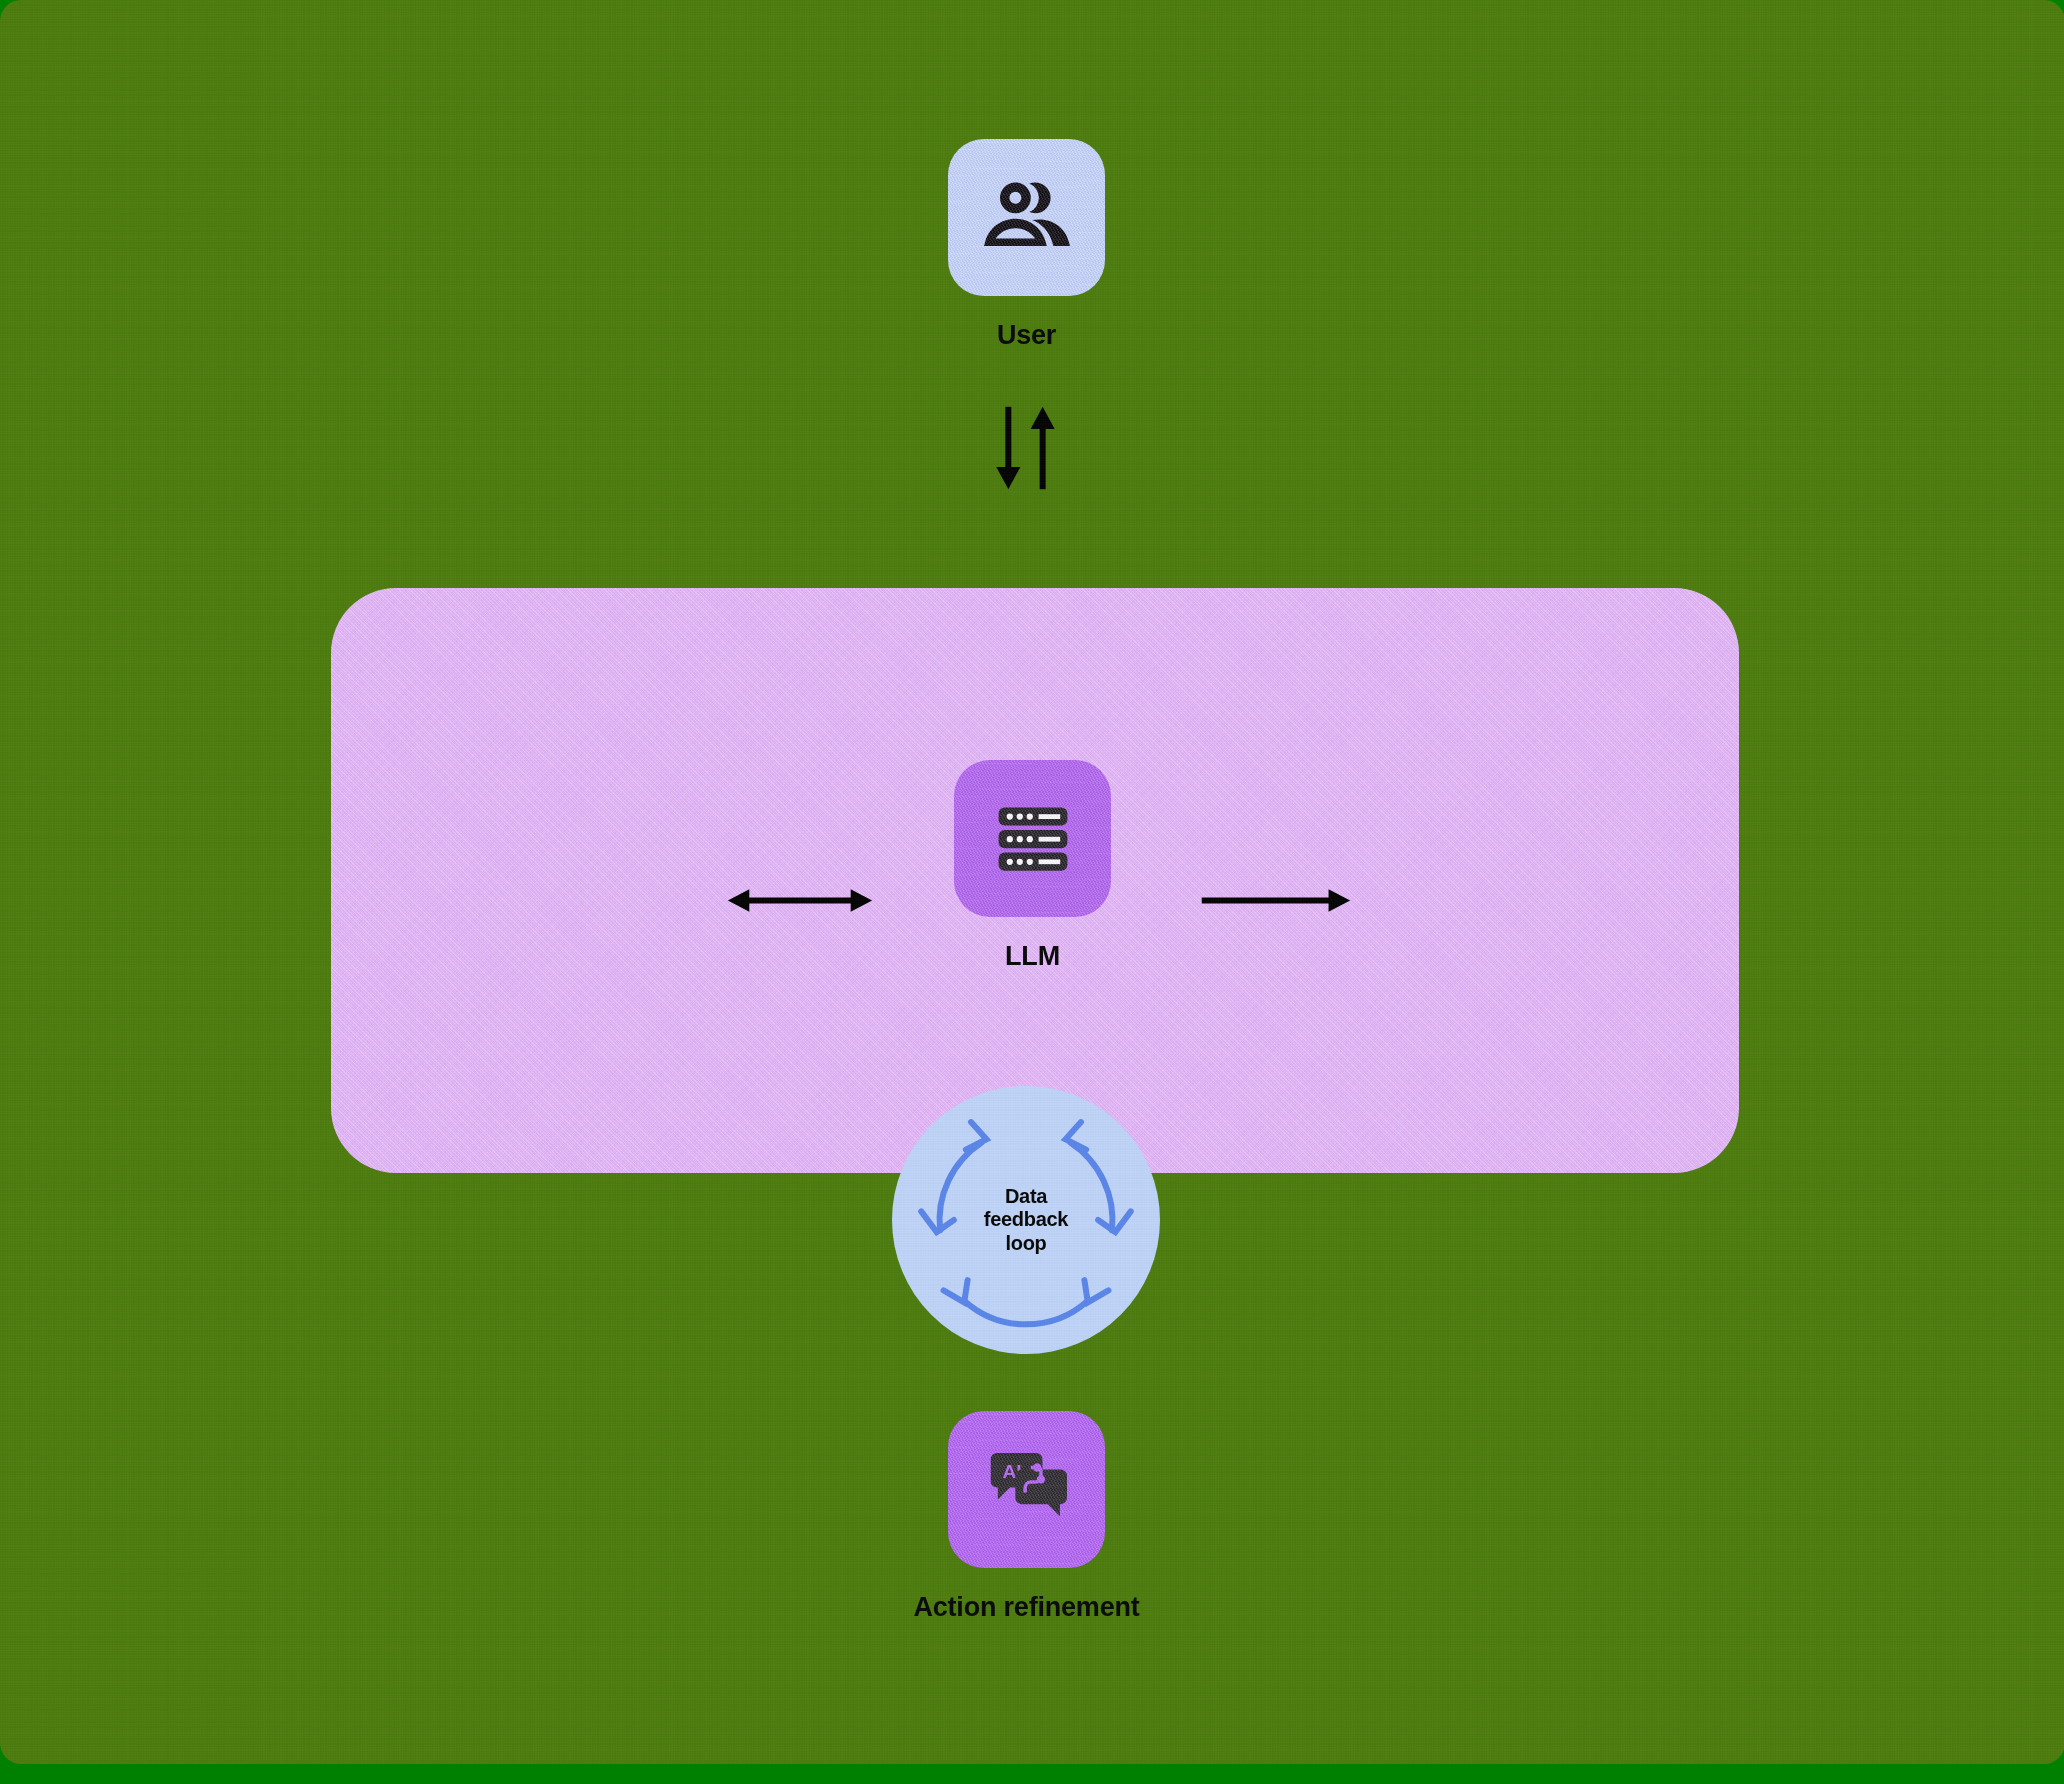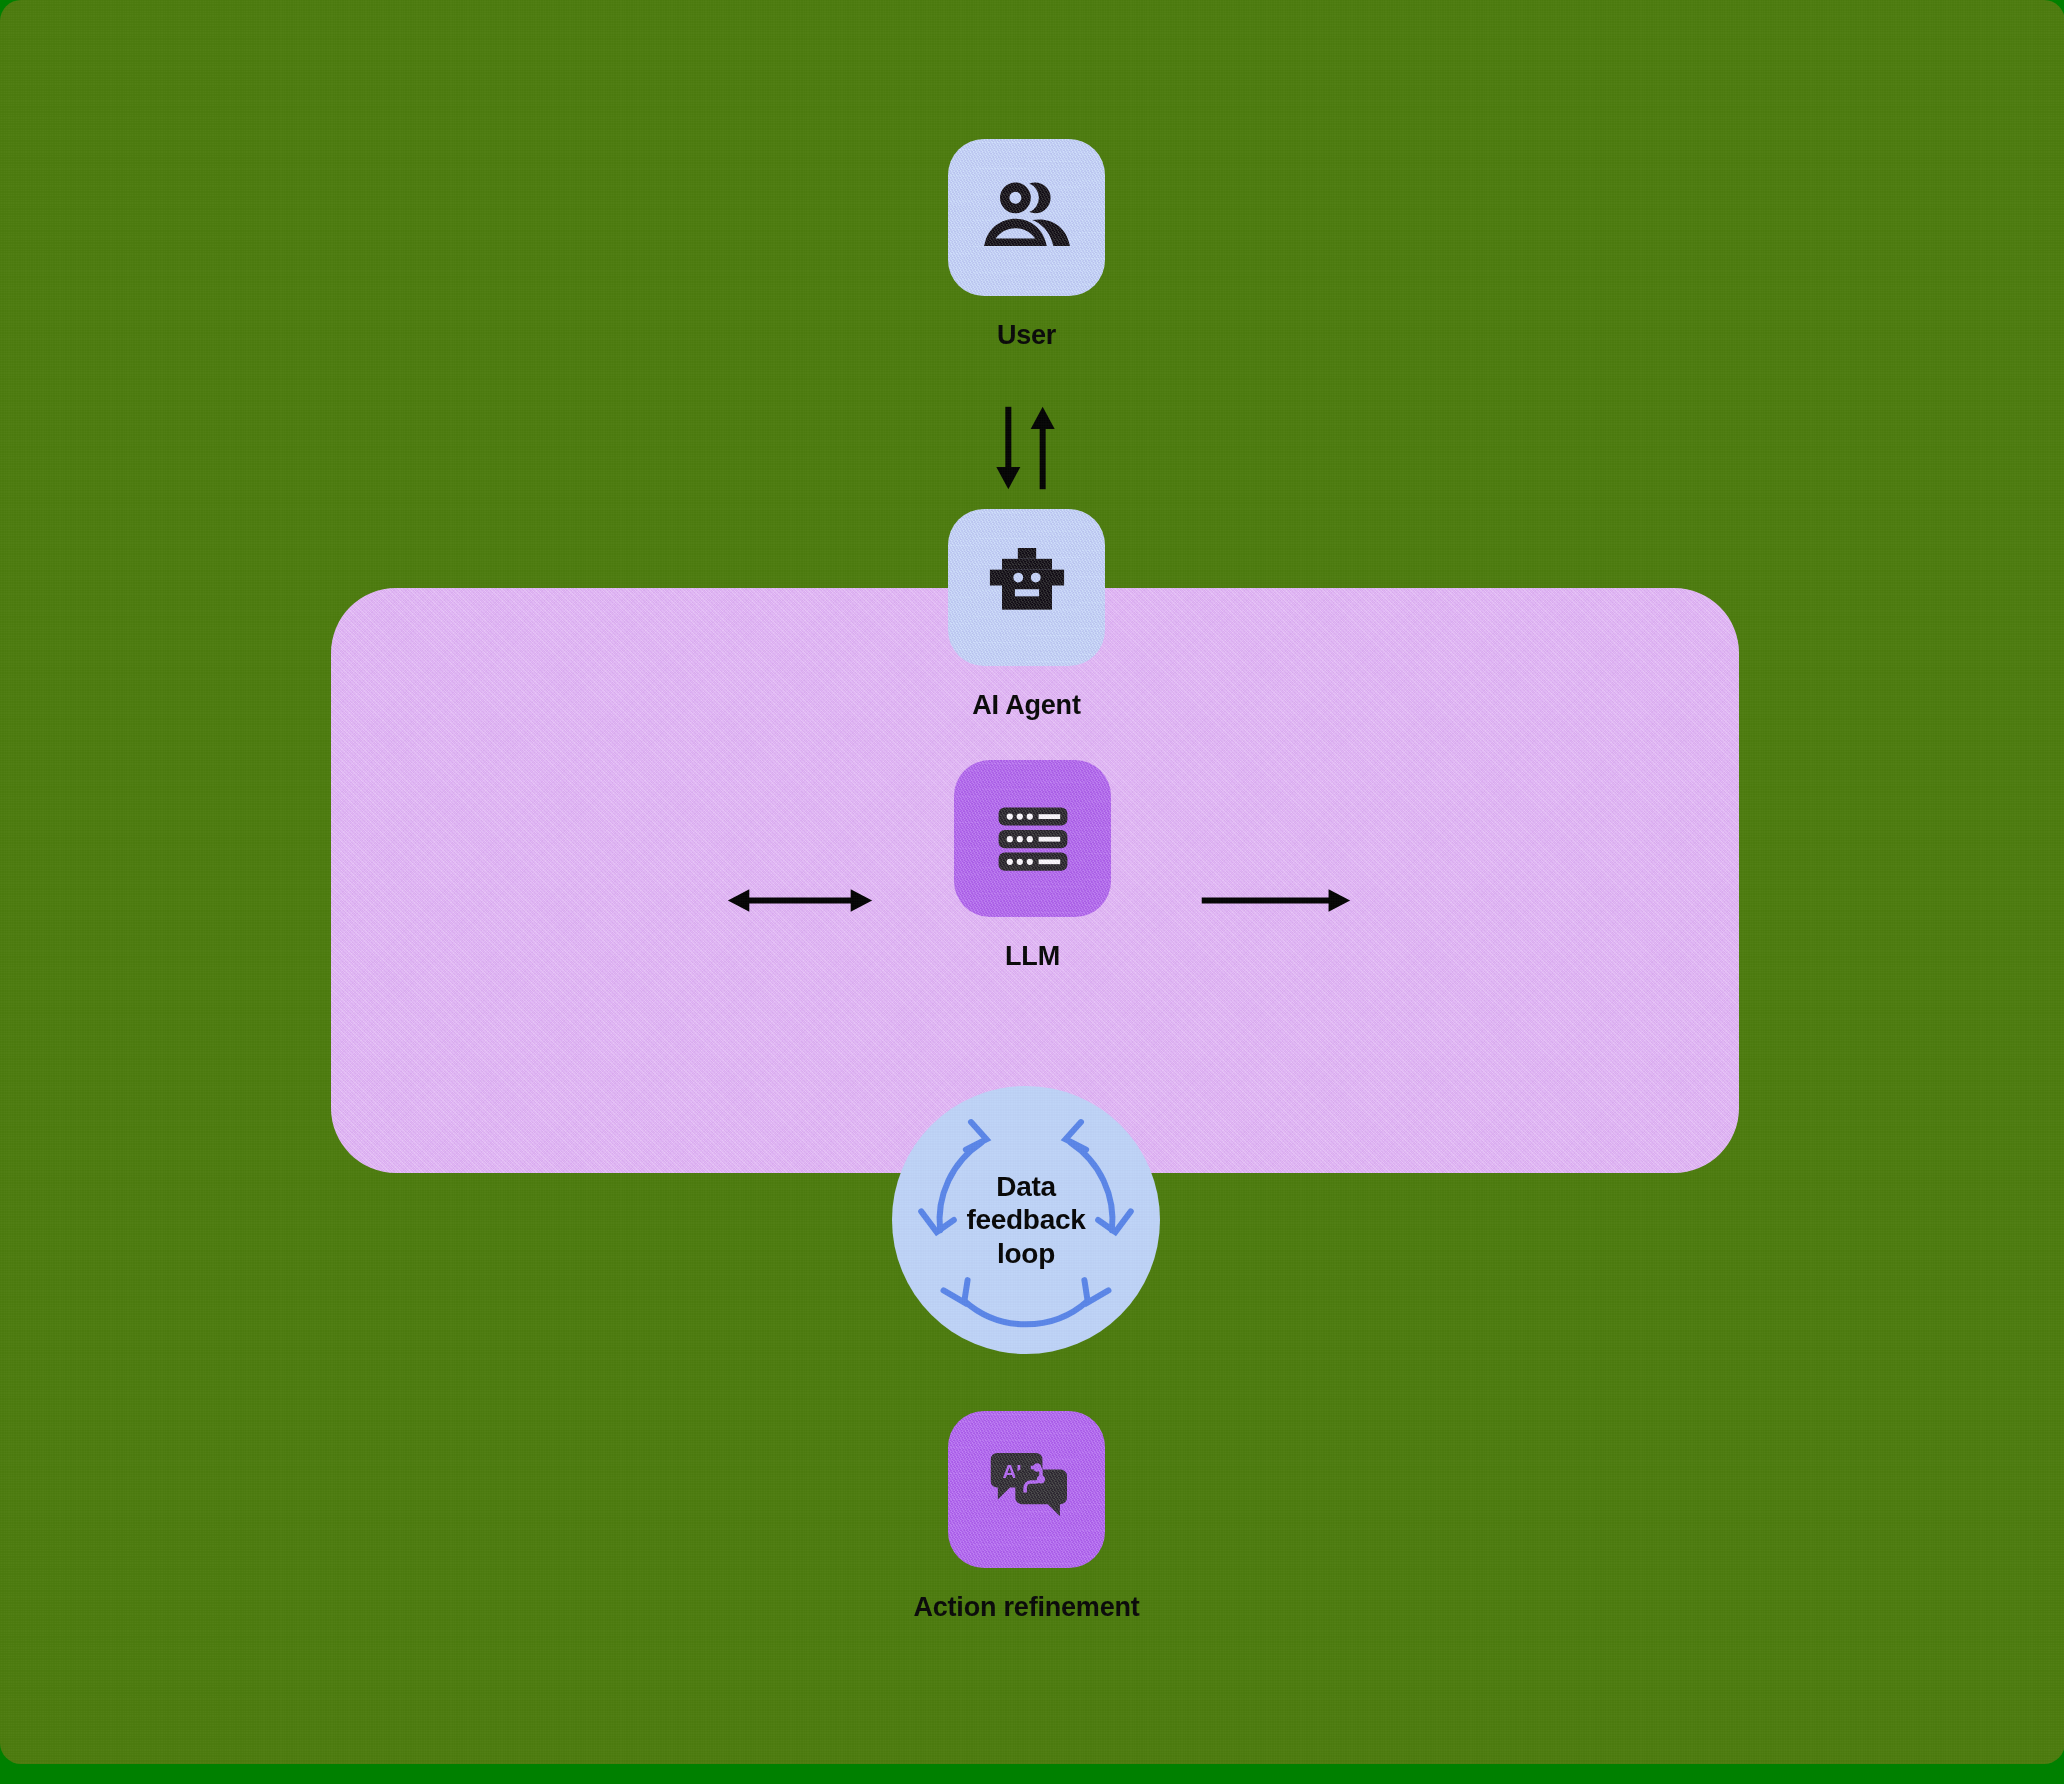--- a/index.html
+++ b/index.html
@@ -120,21 +120,21 @@
     background: #bed3f7;
   }
   #feedback-loop .loop-svg { position: absolute; inset: 0; }
   #feedback-loop .loop-text {
     position: absolute;
     inset: 0;
     display: flex;
     align-items: center;
     justify-content: center;
     text-align: center;
-    font-size: 28px;
+    font-size: 20px;
     font-weight: bold;
     line-height: 1.18;
     color: #080808;
     letter-spacing: -0.3px;
   }
 </style>
 </head>
 <body>
 
 <div id="frame">
@@ -168,41 +168,20 @@
         <polygon points="40,98 26,72 54,72" fill="#050505"></polygon>
       </g>
 
       <g>
         <line x1="80" y1="98" x2="80" y2="20" stroke="#050505" stroke-width="7"></line>
         <polygon points="80,2 66,28 94,28" fill="#050505"></polygon>
       </g>
     </svg>
   </div>
 
-  <div class="node" style="left:1026px; top:509px;">
-    <div class="tile" style="background:#c5d8fb;">
-      <svg width="100" height="100" viewBox="0 0 24 24">
-
-        <rect x="9.8" y="2.4" width="4.4" height="2.6" fill="#080808"></rect>
-
-        <rect x="6.0" y="5.0" width="12.0" height="2.6" fill="#080808"></rect>
-
-        <rect x="3.1" y="7.6" width="17.8" height="3.8" fill="#080808"></rect>
-
-        <rect x="6.0" y="7.6" width="12.0" height="9.6" fill="#080808"></rect>
-
-        <circle cx="9.9" cy="9.5" r="1.18" fill="#c5d8fb"></circle>
-        <circle cx="14.1" cy="9.5" r="1.18" fill="#c5d8fb"></circle>
-
-        <rect x="9.1" y="12.3" width="5.8" height="1.7" fill="#c5d8fb"></rect>
-      </svg>
-      <div class="tile-grain"></div>
-    </div>
-    <div class="node-label">AI Agent</div>
-  </div>
 
 
   <div class="h-arrow" id="arrow-db-llm">
     <svg width="146" height="45" viewBox="0 0 170 52">
       <line x1="20" y1="26" x2="150" y2="26" stroke="#050505" stroke-width="7"></line>
       <polygon points="1,26 26,13 26,39" fill="#050505"></polygon>
       <polygon points="169,26 144,13 144,39" fill="#050505"></polygon>
     </svg>
   </div>
 

